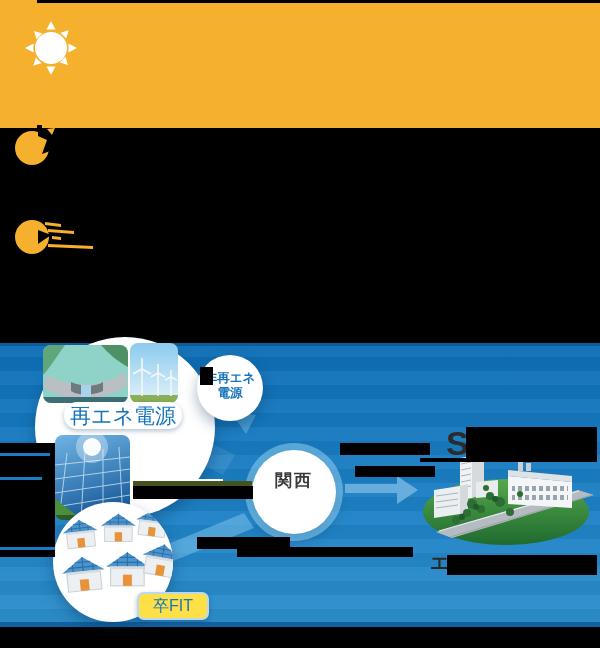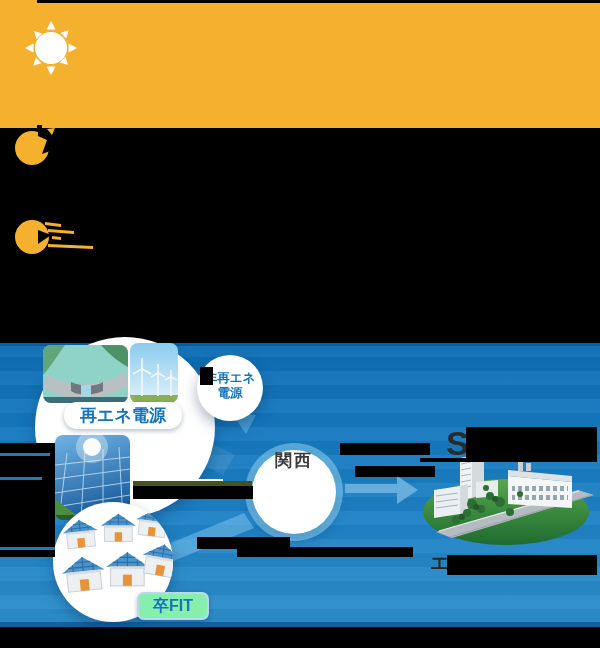--- a/index.html
+++ b/index.html
@@ -20,35 +20,35 @@
   .band-topline{left:0;top:343px;width:600px;height:3px;background:#0A5C9C;}
   .band-botline{left:0;top:622px;width:600px;height:5px;background:#0F62A2;}
 
   
   .wcircle{background:#fff;border-radius:50%;box-shadow:0 6px 14px rgba(8,45,85,.35);}
   .big-circle{left:35px;top:337px;width:180px;height:180px;}
   .nonre-circle{left:197px;top:355px;width:66px;height:66px;text-align:center;}
   .nonre-circle .t{margin-top:16px;font-size:12.5px;font-weight:bold;color:#1574BC;line-height:15px;}
   .kepco-circle{left:252px;top:450px;width:84px;height:84px;text-align:center;
         box-shadow:0 0 0 7px rgba(140,205,240,.55),0 6px 12px rgba(0,40,80,.35);}
-  .kepco-circle .t{font-size:17px;font-weight:bold;color:#3A3A3A;line-height:21px;letter-spacing:2px;}
+  .kepco-circle .t{margin-top:20px;font-size:17px;font-weight:bold;color:#3A3A3A;line-height:21px;letter-spacing:2px;}
   .houses-circle{left:53px;top:502px;width:120px;height:120px;overflow:hidden;}
 
   
   .photo{border-radius:8px;overflow:hidden;}
   .dam{left:43px;top:345px;width:85px;height:58px;}
   .wind{left:130px;top:343px;width:48px;height:60px;}
   .solar{left:55px;top:435px;width:75px;height:85px;}
 
   
   .re-label{left:64px;top:402px;width:118px;height:27px;background:#fff;border-radius:13px;
-        text-align:center;line-height:27px;font-size:17px;font-weight:bold;color:#1574BC;
+        text-align:center;line-height:27px;font-size:21px;font-weight:normal;color:#1574BC;
         box-shadow:0 2px 5px rgba(8,45,85,.3);}
-  .fit-badge{left:137px;top:592px;width:68px;height:24px;background:#86efac;border:2px solid #BBD9EE;
-        border-radius:7px;text-align:center;line-height:24px;font-size:16px;font-weight:bold;color:#1574BC;
+  .fit-badge{left:137px;top:592px;width:68px;height:24px;background:#fde047;border:2px solid #BBD9EE;
+        border-radius:7px;text-align:center;line-height:24px;font-size:16px;font-weight:normal;color:#1574BC;
         box-shadow:0 2px 5px rgba(8,45,85,.3);}
   .frag-s{left:446px;top:426px;font-size:34px;font-weight:bold;color:#2B2B2B;line-height:34px;}
   .frag-e{left:430px;top:552px;font-size:19px;font-weight:bold;color:#2B2722;line-height:22px;}
 
   
   .blk{background:#000;}
 
   .thinblue{background:#1A7CC2;}
 </style>
 </head>

